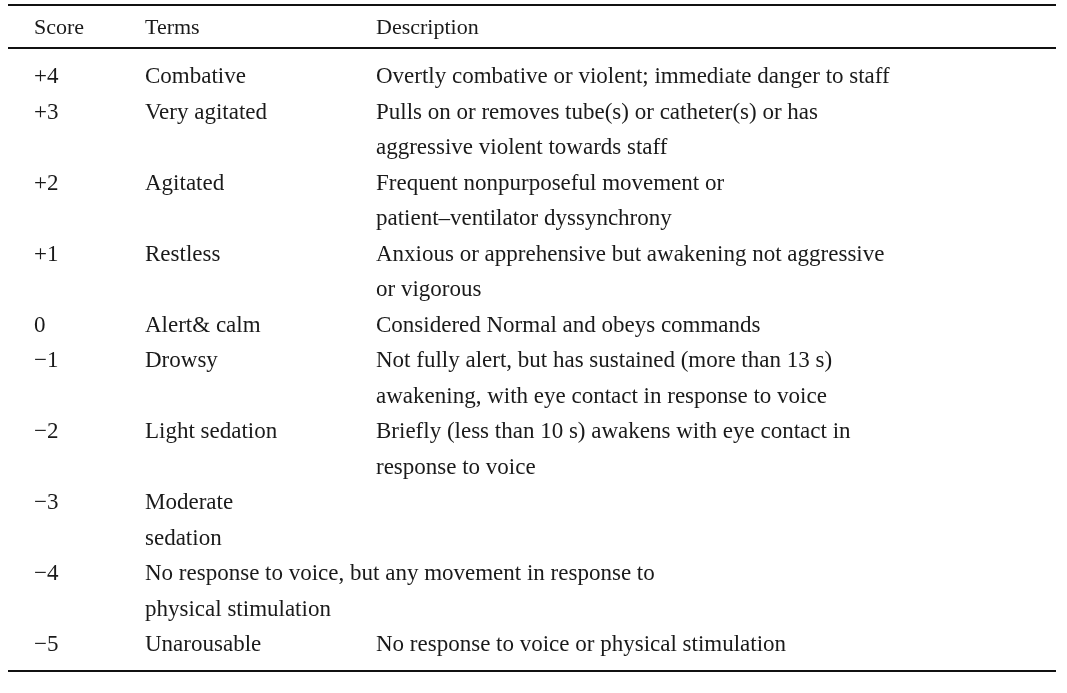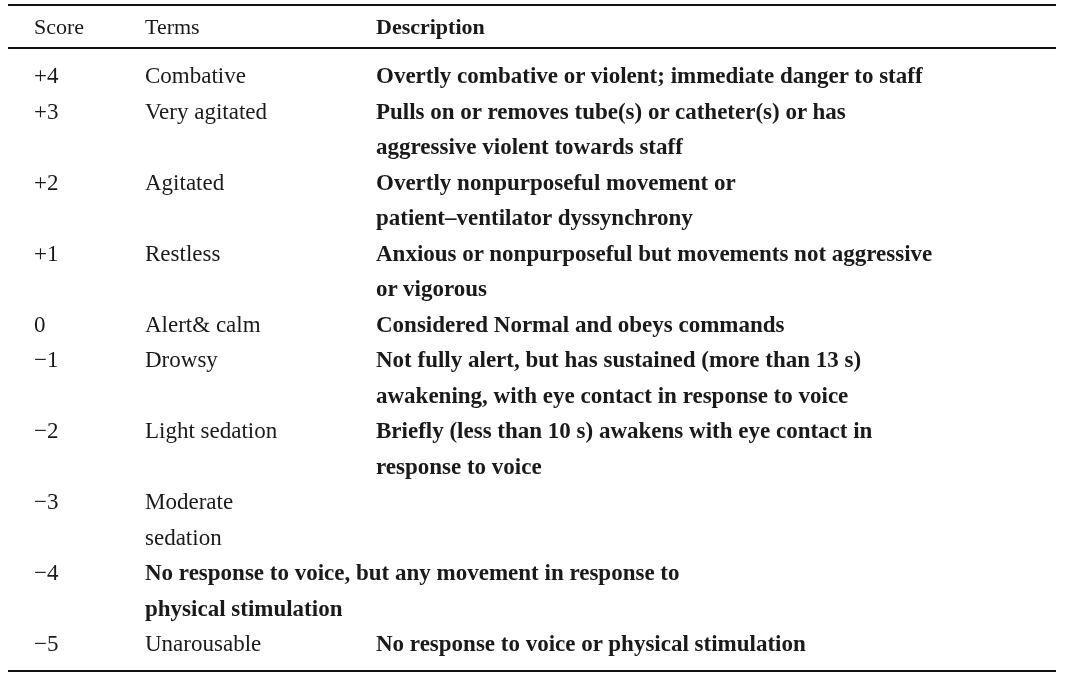--- a/index.html
+++ b/index.html
@@ -38,21 +38,21 @@
     }
     .header-row {
       display: flex;
       height: 41px;
       align-items: center;
       font-size: 22px;
       font-family: "Liberation Serif", "DejaVu Serif", serif;
     }
     .col-score { width: 137px; padding-left: 26px; box-sizing: border-box; flex-shrink: 0; }
     .col-terms { width: 231px; flex-shrink: 0; }
-    .col-desc { flex: 1; font-weight: bold; }
+    .col-desc { flex: 1; }
     .header-row .col-score { padding-left: 26px; }
     .body {
       padding-top: 9px;
       padding-bottom: 8px;
     }
     .row {
       display: flex;
       font-size: 23px;
       line-height: 35.5px;
       font-family: "Liberation Serif", "DejaVu Serif", serif;
@@ -96,32 +96,32 @@
         <span class="desc-line">aggressive violent towards staff</span>
       </div>
     </div>
 
     <div class="row">
       <div class="col-score">+2</div>
       <div class="col-terms">
         <span class="desc-line">Agitated</span>
       </div>
       <div class="col-desc">
-        <span class="desc-line">Overtly nonpurposeful movement or</span>
+        <span class="desc-line">Frequent nonpurposeful movement or</span>
         <span class="desc-line">patient–ventilator dyssynchrony</span>
       </div>
     </div>
 
     <div class="row">
       <div class="col-score">+1</div>
       <div class="col-terms">
         <span class="desc-line">Restless</span>
       </div>
       <div class="col-desc">
-        <span class="desc-line">Anxious or nonpurposeful but movements not aggressive</span>
+        <span class="desc-line">Anxious or apprehensive but awakening not aggressive</span>
         <span class="desc-line">or vigorous</span>
       </div>
     </div>
 
     <div class="row">
       <div class="col-score">0</div>
       <div class="col-terms">
         <span class="desc-line">Alert&amp; calm</span>
       </div>
       <div class="col-desc">

